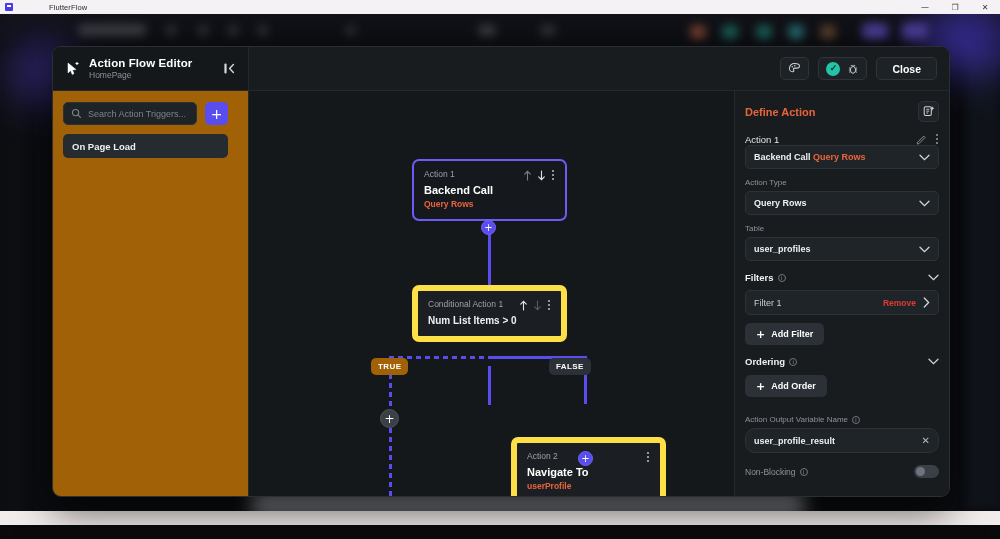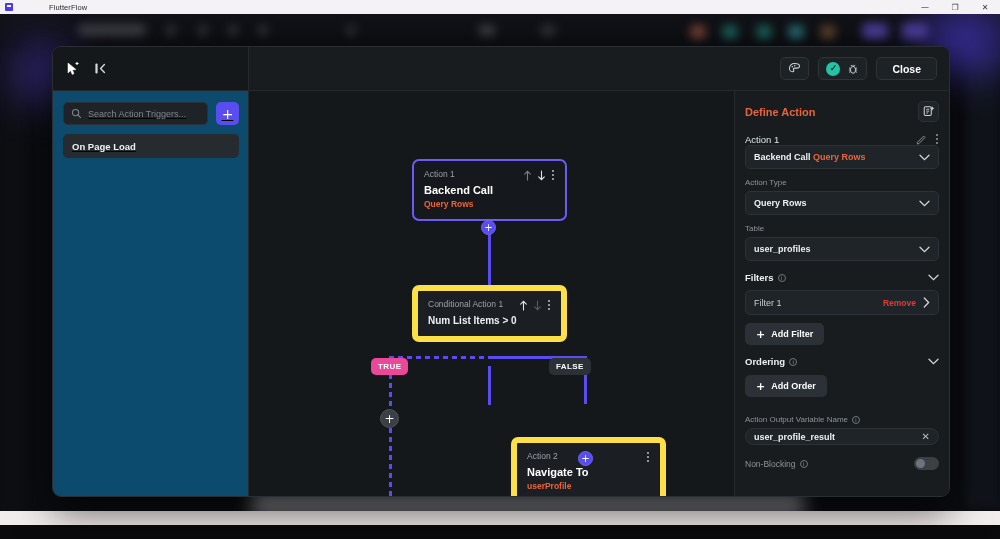--- a/index.html
+++ b/index.html
@@ -117,24 +117,23 @@
     display:flex; align-items:center; justify-content:center;
   }
   .teal-check span { color:#0d2b25; font-size:9px; font-weight:bold; line-height:1; }
 
   
   #modal-body { flex: 1 1 auto; display: flex; min-height: 0; }
 
   
   #triggers-panel {
     width: 196px; flex: 0 0 196px;
-    background: #0c4a6e;
+    background: #a16207;
     border-right: 1px solid #24292d;
-    padding: 11px 9px 0 10px;
-    text-decoration: underline;
+    padding: 11px 20px 0 10px;
   }
   #search-row { display:flex; align-items:center; gap: 8px; }
   #search-box {
     flex: 1 1 auto; height: 23px;
     background: #1e2327; border: 1px solid #2b3136; border-radius: 5px;
     display: flex; align-items: center; padding: 0 7px; gap: 6px;
   }
   #search-placeholder { font-size: 9px; color: #7c848b; }
   #add-trigger-btn {
     width: 23px; height: 23px; flex:0 0 23px;
@@ -197,21 +196,21 @@
     width: 15px; height: 15px; font-size: 10px;
     background:#5a4df0; border-color:#6f63f3;
   }
 
   .branch-chip {
     position:absolute; height: 17px; border-radius: 5px;
     display:flex; align-items:center; padding: 0 7px;
     font-size: 8px; font-weight: bold; color:#fff; letter-spacing:.4px;
     z-index: 6;
   }
-  .chip-true { background:#ec4899; }
+  .chip-true { background:#a16207; }
   .chip-false { background:#2b3136; }
 
   
   #props-panel {
     width: 215px; flex: 0 0 215px;
     background: #181c1f;
     border-left: 1px solid #24292d;
     padding: 10px 10px 0 10px;
     overflow: hidden;
   }
@@ -255,21 +254,21 @@
 
   .pill-btn {
     height: 22px; margin-top: 8px;
     display:inline-flex; align-items:center; gap: 6px;
     background:#2b3136; border-radius: 5px; padding: 0 11px;
     font-size: 9px; font-weight:bold; color:#ffffff;
   }
   .pill-btn .plus { font-size: 11px; line-height:1; font-family:"DejaVu Sans",sans-serif; }
 
   .text-field {
-    height: 17px; margin-top: 4px;
+    height: 25px; margin-top: 4px;
     background:#1f2429; border:1px solid #2c3237; border-radius:10px;
     display:flex; align-items:center; padding: 0 8px;
   }
   .text-field-val { font-size: 9px; font-weight: bold; color:#eef1f3; flex:1 1 auto; }
   .clear-x { color:#b7bdc3; font-size: 10px; }
 
   .toggle-row { display:flex; align-items:center; margin-top: 12px; }
   .toggle-label { font-size: 8.5px; color:#8c939a; flex:1 1 auto; display:flex; align-items:center; }
   .switch {
     width: 25px; height: 13px; border-radius: 7px; background:#3a4046;
@@ -325,20 +324,24 @@
 <div id="modal">
 
   <div id="modal-header">
     <div id="header-left">
       <span id="cursor-icon">
         <svg width="16" height="16" viewBox="0 0 16 16">
           <path d="M3 2 L3 12 L5.6 9.6 L7.2 13.4 L9 12.6 L7.4 8.9 L11 8.6 Z" fill="#ffffff" stroke="#ffffff" stroke-width=".5"></path>
           <path d="M10.5 2.5 L13.5 2.5 M12 1 L12 4" stroke="#ffffff" stroke-width="1.1" fill="none"></path>
         </svg>
       </span>
+      <div id="header-titles">
+        <div id="modal-title">Action Flow Editor</div>
+        <div id="modal-subtitle">HomePage</div>
+      </div>
       <div id="collapse-btn">
         <svg width="15" height="15" viewBox="0 0 15 15">
           <rect x="2.4" y="2.6" width="2.2" height="9.8" rx="1" fill="#d4d9de"></rect>
           <path d="M11.4 3.6 L7.6 7.5 L11.4 11.4" stroke="#d4d9de" stroke-width="1.4" fill="none" stroke-linecap="round" stroke-linejoin="round"></path>
         </svg>
       </div>
     </div>
 
     <div id="header-right">
       <div class="hdr-btn">

